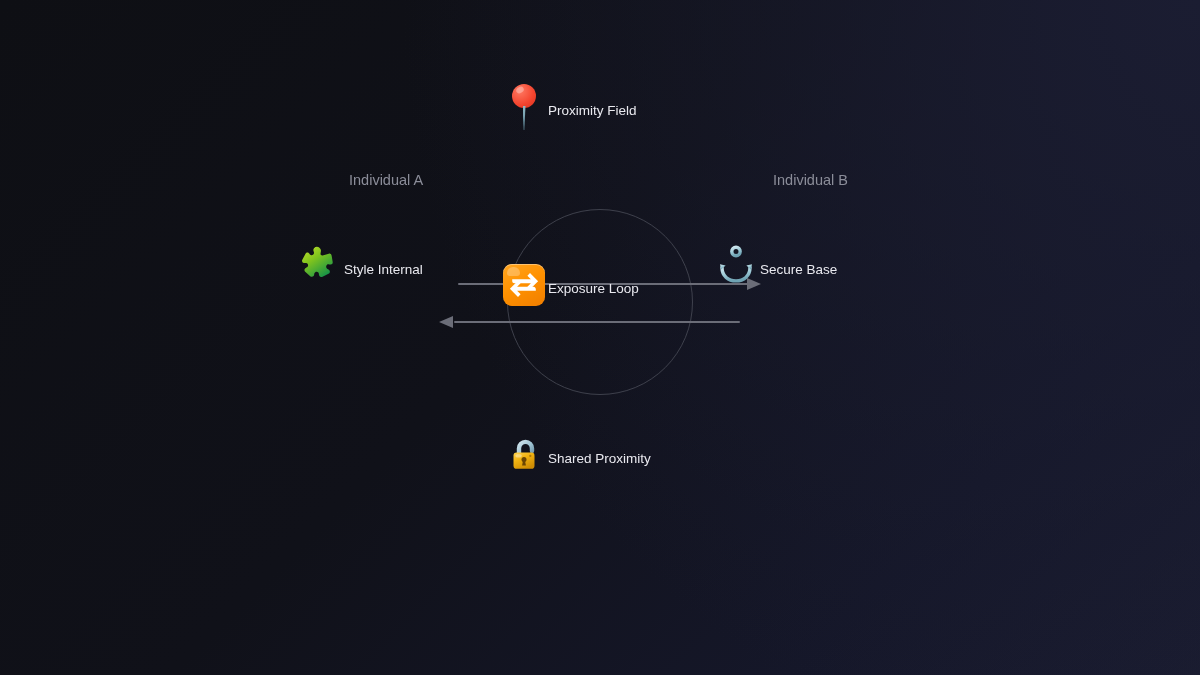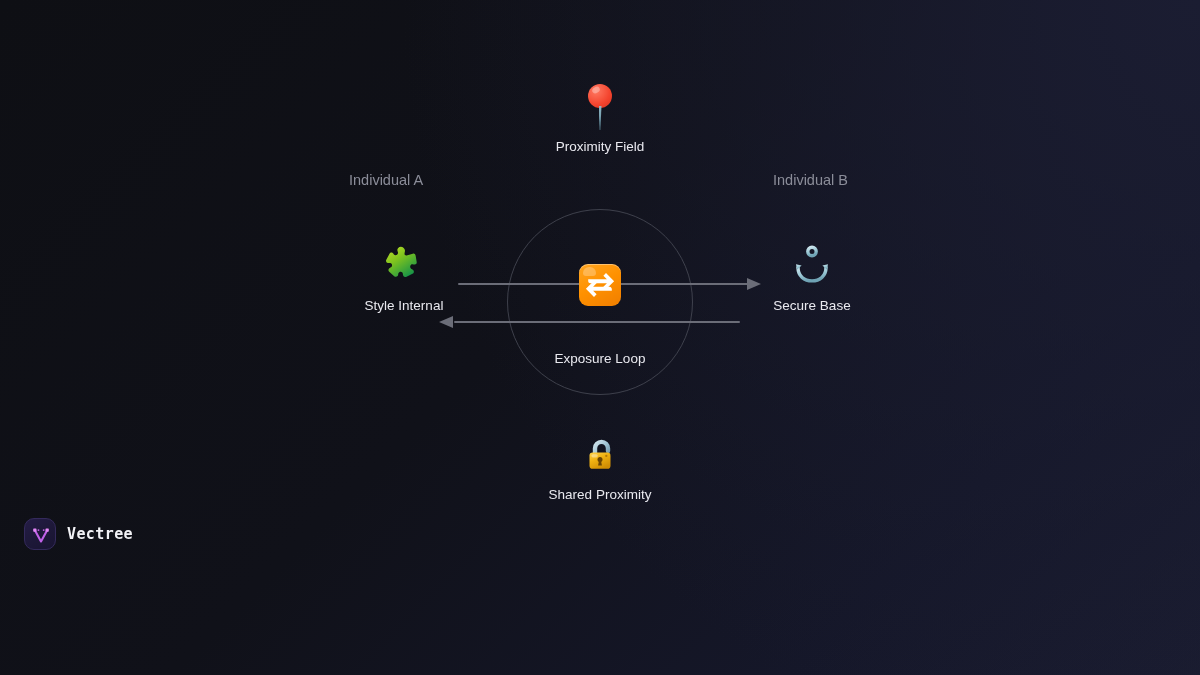--- a/index.html
+++ b/index.html
@@ -66,41 +66,41 @@
 
   #conn-forward  { left:458px; top:283px; width:302px; }
   #conn-forward .shaft { width:290px; }
   #conn-back     { left:440px; top:321px; width:300px; }
   #conn-back .shaft { width:286px; left:14px; }
 
   
   .node {
     position:absolute;
     display:flex;
-    flex-direction:column;
+    flex-direction:row;
     align-items:center;
     width:200px;
   }
   .node .glyph {
     width:48px; height:48px;
     position:relative;
   }
   .node .node-label {
     margin-top:9px;
     font-size:13.5px;
     line-height:16px;
     color:#e9e9ef;
     white-space:nowrap;
     text-align:center;
   }
 
   #node-proximity  { left:500px; top:82px;  }
-  #node-style      { left:304px; top:241px; }
+  #node-style      { left:296px; top:241px; }
   #node-secure     { left:712px; top:241px; }
-  #node-loop       { left:500px; top:261px;gap:34px; }
+  #node-loop       { left:500px; top:261px; }
   #node-loop .node-label { margin-top:8px; }
   #node-disclosure { left:500px; top:430px; }
 
   
   .side-caption {
     position:absolute;
     font-size:14.5px;
     color:#8b8d99;
     white-space:nowrap;
     margin-top:16px;
@@ -304,28 +304,16 @@
         <path d="M22.9 31.1h2.2l.8 4.3h-3.8z" fill="#6b4603"></path>
       </svg>
     </div>
     <div class="node-label">Shared Proximity</div>
   </div>
 
 </div>
 
 <div id="footer">
 
-  <div id="brand">
-    <div id="brand-mark">
-      <svg width="32" height="32" viewBox="0 0 32 32" aria-hidden="true">
-        <path d="M10 11.5 L16 22.5 L22 11.5" fill="none" stroke="#c061e8" stroke-width="2.1" stroke-linecap="round" stroke-linejoin="round"></path>
-        <rect x="8.2" y="9.4" width="3.3" height="3.3" rx=".7" fill="#e488f7"></rect>
-        <rect x="20.5" y="9.4" width="3.3" height="3.3" rx=".7" fill="#e488f7"></rect>
-        <rect x="12.6" y="10.3" width="1.7" height="1.7" rx=".4" fill="#b45ad8"></rect>
-        <rect x="17.8" y="10.3" width="1.7" height="1.7" rx=".4" fill="#b45ad8"></rect>
-      </svg>
-    </div>
-    <div id="brand-name">Vectree</div>
-  </div>
 
 
 
 </div>
 
 </body></html>

